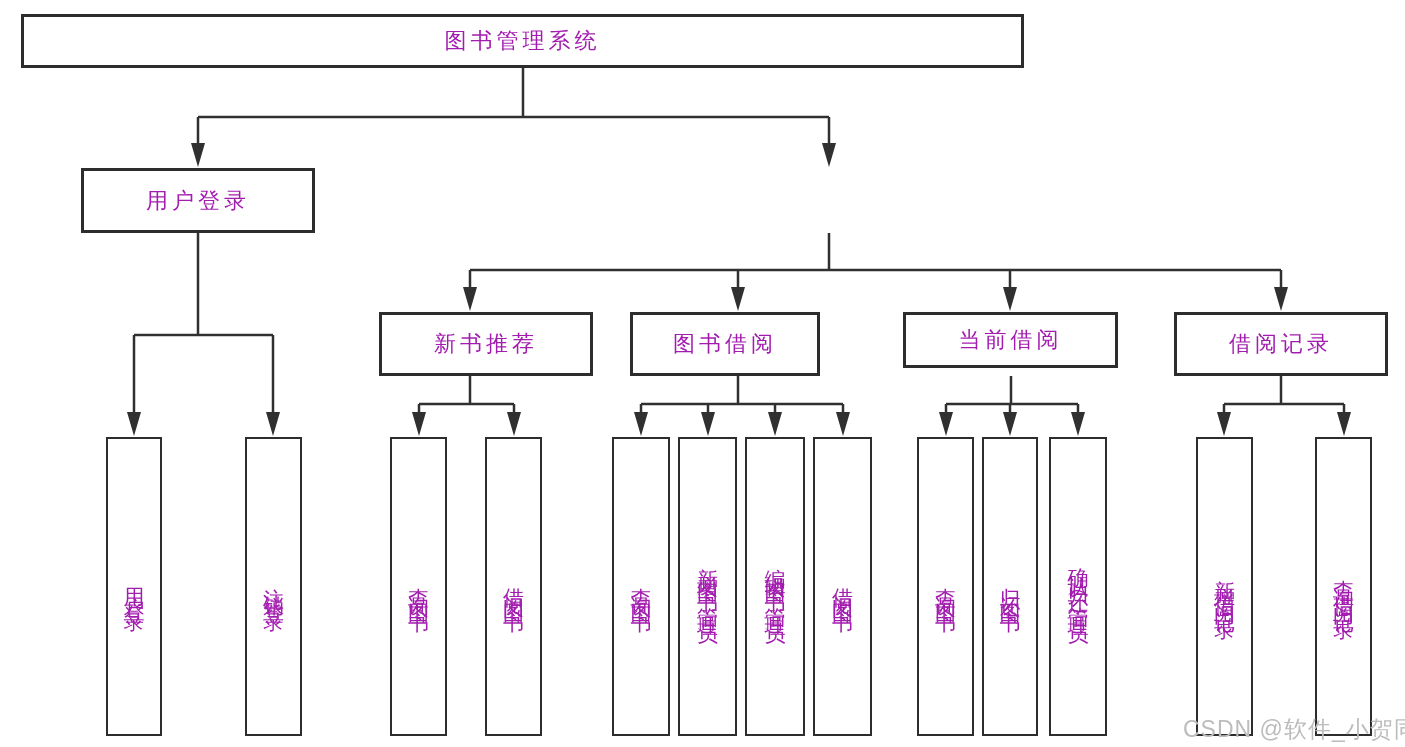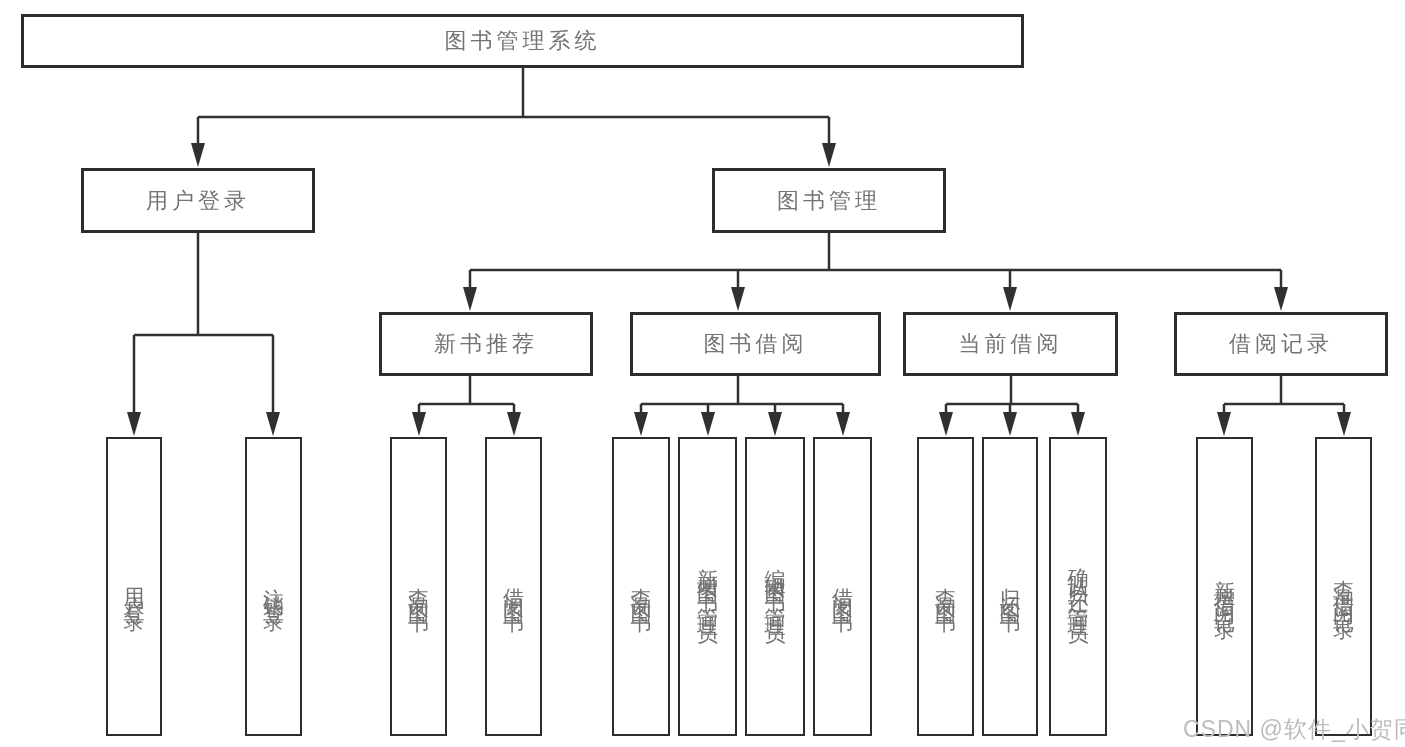--- a/index.html
+++ b/index.html
@@ -9,41 +9,41 @@
     background:#ffffff;
     font-family:"Liberation Sans", sans-serif;
     overflow:hidden;
   }
   svg.wires{position:absolute;left:0;top:0;z-index:1;}
   .node{
     position:absolute;
     background:#ffffff;
     box-sizing:border-box;
     display:flex;align-items:center;justify-content:center;
-    color:#737373;
+    color:#a21caf;
     z-index:2;
   }
   .hbox{
     border:3px solid #2d2d2d;
     font-size:22px;letter-spacing:4px;
     white-space:nowrap;
   }
   .vbox{
     border:2.5px solid #2d2d2d;
     writing-mode:vertical-rl;
     font-size:21px;letter-spacing:8px;
     top:437px;height:299px;
   }
   
   .n-root{left:21px;top:14px;width:1003px;height:54px;}
   .n-user{left:81px;top:168px;width:234px;height:65px;}
   .n-mgmt{left:712px;top:168px;width:234px;height:65px;}
   .n-rec{left:363px;top:312px;width:214px;height:64px;margin-left:16px;}
-  .n-bor{left:630px;top:312px;width:251px;height:64px;}
-  .n-cur{left:903px;top:312px;width:215px;height:64px;}
+  .n-bor{left:630px;top:312px;width:190px;height:64px;}
+  .n-cur{left:903px;top:312px;width:215px;height:56px;}
   .n-log{left:1174px;top:312px;width:214px;height:64px;}
   
   .l1{left:106px;width:56px;}
   .l2{left:245px;width:57px;}
   .l3{left:390px;width:57px;}
   .l4{left:485px;width:57px;}
   .l5{left:612px;width:58px;}
   .l6{left:678px;width:59px;}
   .l7{left:745px;width:60px;}
   .l8{left:813px;width:59px;}
@@ -121,21 +121,20 @@
       <polygon points="1003,412 1017,412 1010,436"></polygon>
       <polygon points="1071,412 1085,412 1078,436"></polygon>
       <polygon points="1217,412 1231,412 1224,436"></polygon>
       <polygon points="1337,412 1351,412 1344,436"></polygon>
     </g>
   </svg>
 
   <div class="node hbox n-root">图书管理系统</div>
 
   <div class="node hbox n-user">用户登录</div>
-  <div class="node hbox n-mgmt">图书管理</div>
 
   <div class="node hbox n-rec">新书推荐</div>
   <div class="node hbox n-bor">图书借阅</div>
   <div class="node hbox n-cur">当前借阅</div>
   <div class="node hbox n-log">借阅记录</div>
 
   <div class="node vbox l1">用户登录</div>
   <div class="node vbox l2">注销登录</div>
 
   <div class="node vbox l3">查询图书</div>

